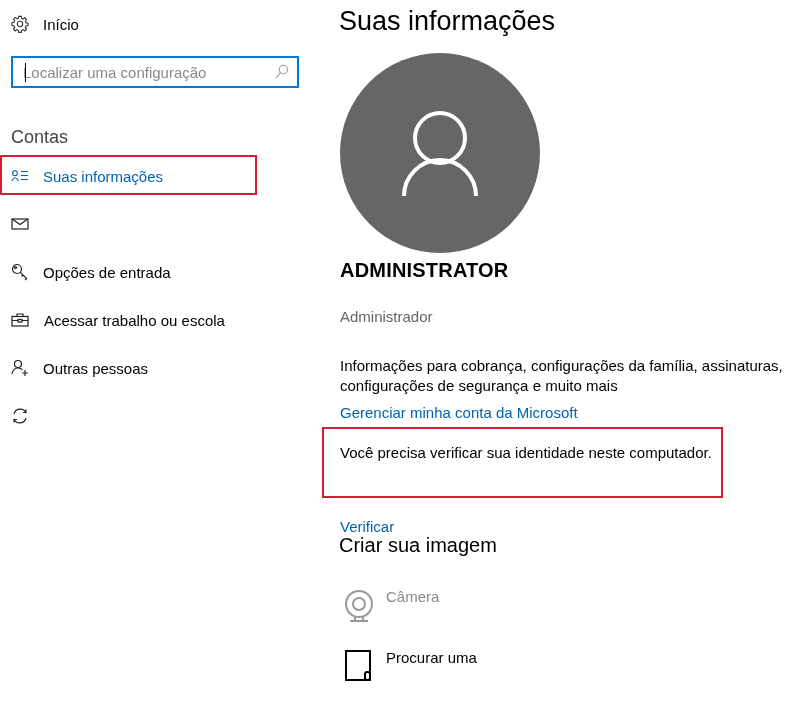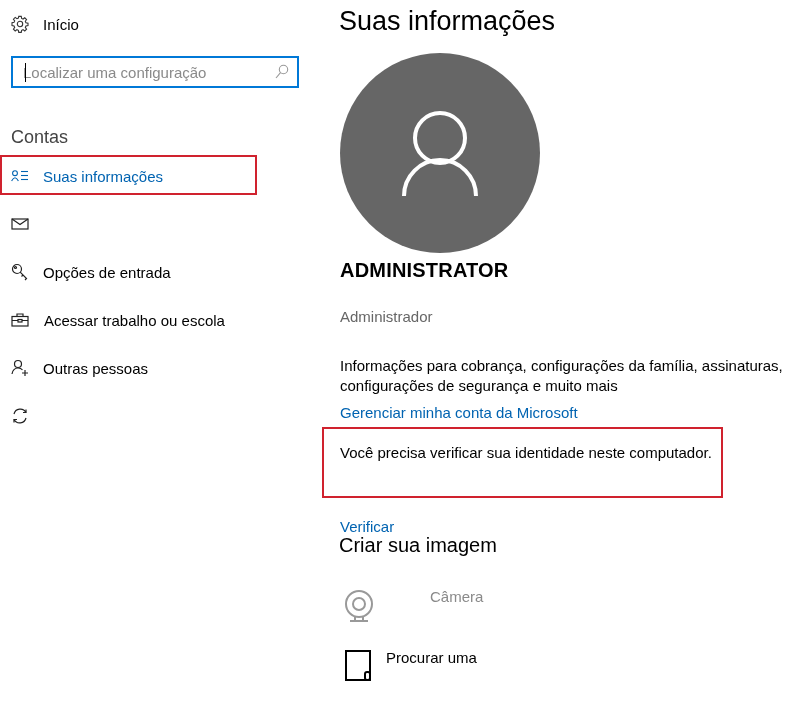--- a/index.html
+++ b/index.html
@@ -152,21 +152,21 @@
   <div class="abs link" style="left:340px; top:472px;margin-top:46px;">Verificar</div>
 
   <div class="abs" style="left:339px; top:534px; font-size:20px; color:#000;text-align:center;">Criar sua imagem</div>
 
   <div class="abs" style="left:340px; top:585px; width:200px; height:40px;">
     <svg class="abs" style="left:2px; top:4px;" width="34" height="34" viewBox="0 0 34 34" fill="none" stroke="#999" stroke-width="2">
       <circle cx="17" cy="15" r="13"></circle>
       <circle cx="17" cy="15" r="6"></circle>
       <path d="M13 28 V31 M21 28 V31 M8 32 H26"></path>
     </svg>
-    <span class="abs" style="left:46px; top:3px; font-size:15px; color:#8a8a8a;margin-left:44px;">Câmera</span>
+    <span class="abs" style="left:46px; top:3px; font-size:15px; color:#8a8a8a;">Câmera</span>
   </div>
 
   <div class="abs" style="left:340px; top:645px; width:200px; height:40px; cursor:pointer;">
     <svg class="abs" style="left:5px; top:5px;" width="28" height="32" viewBox="0 0 28 32" fill="none" stroke="#000" stroke-width="2">
       <rect x="1" y="1" width="24" height="29"></rect>
       <rect x="20" y="22" width="5" height="8" rx="2"></rect>
     </svg>
     <span class="abs" style="left:46px; top:4px; font-size:15px; color:#000;">Procurar uma</span>
   </div>
 </div>

